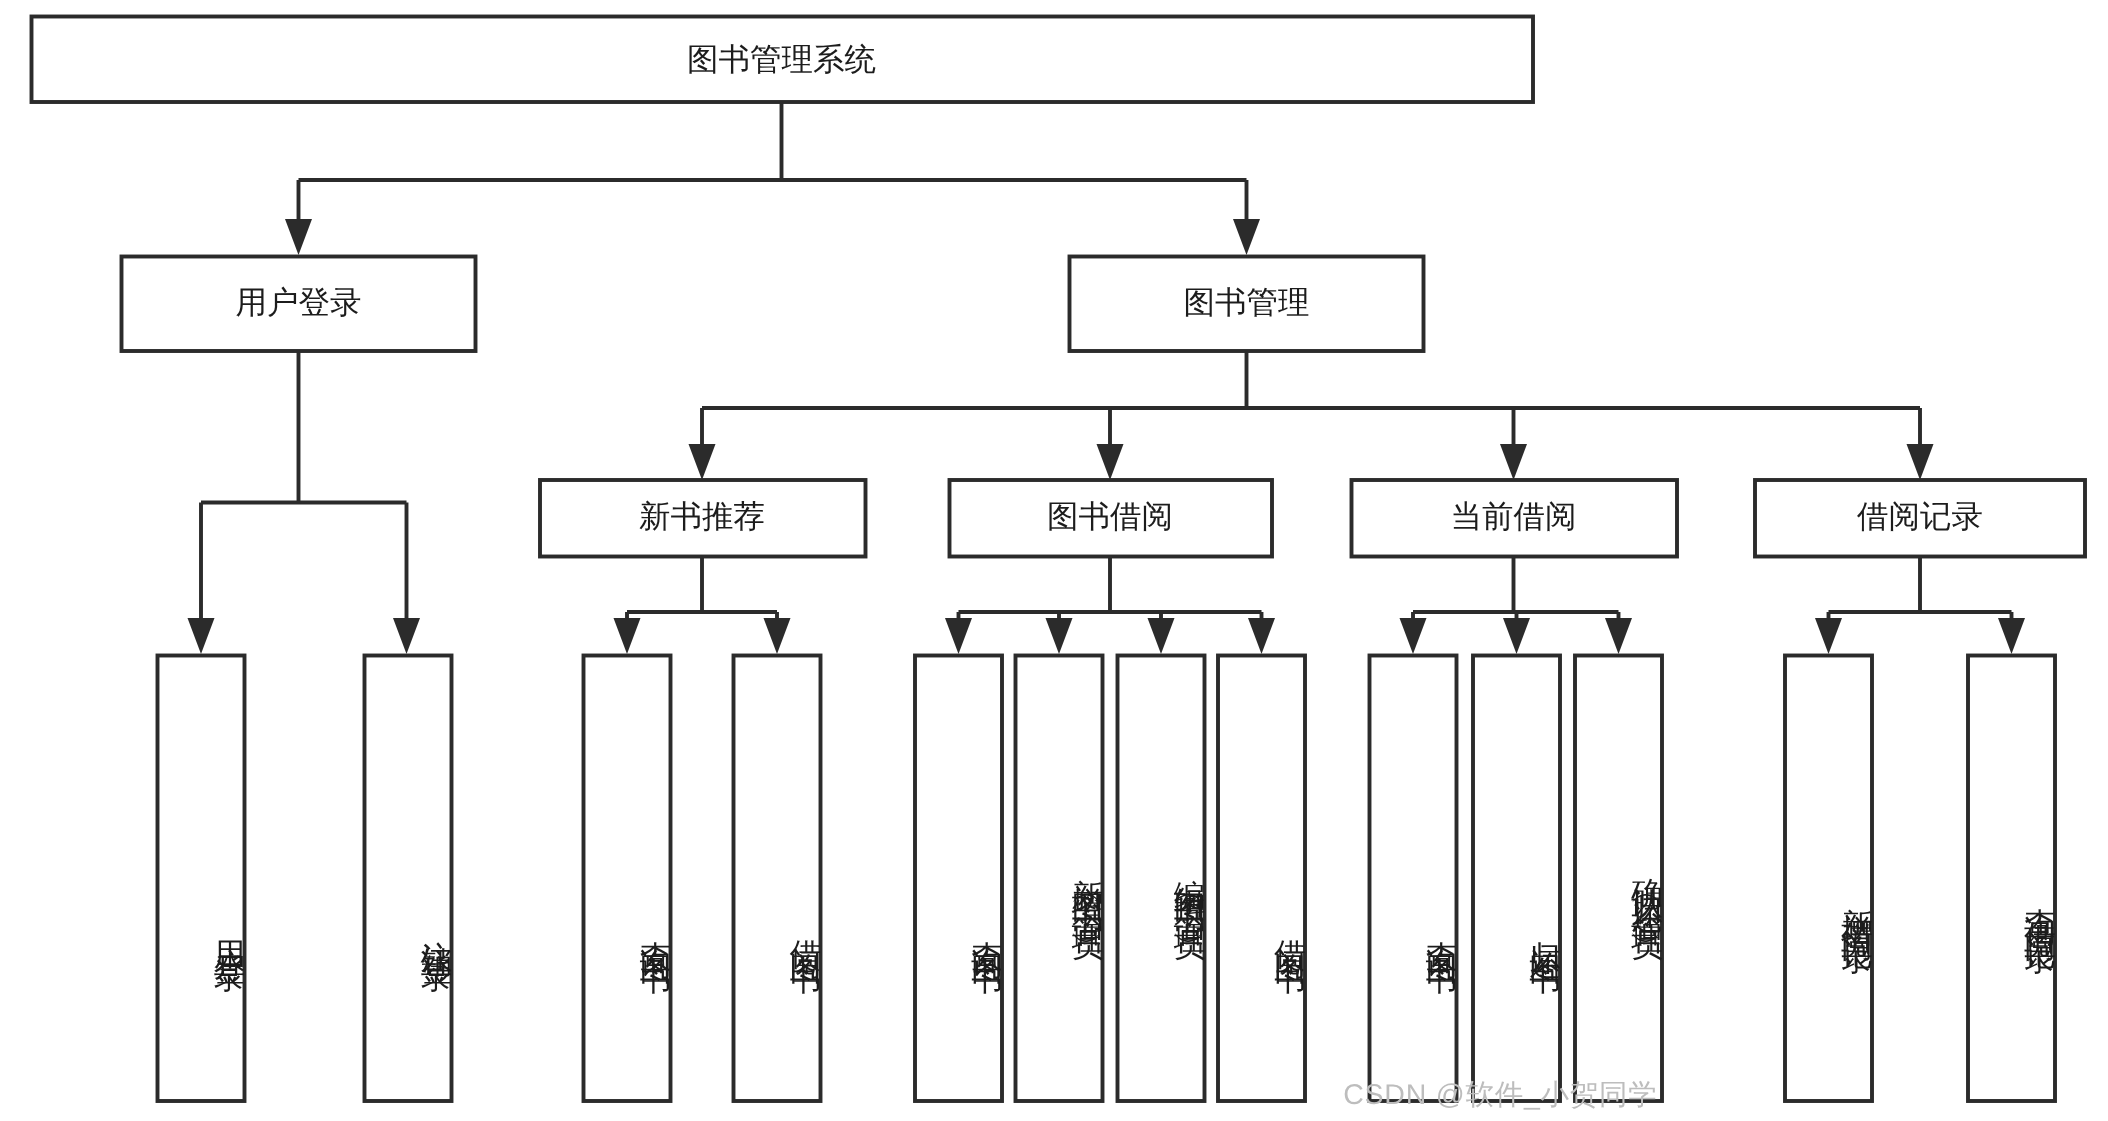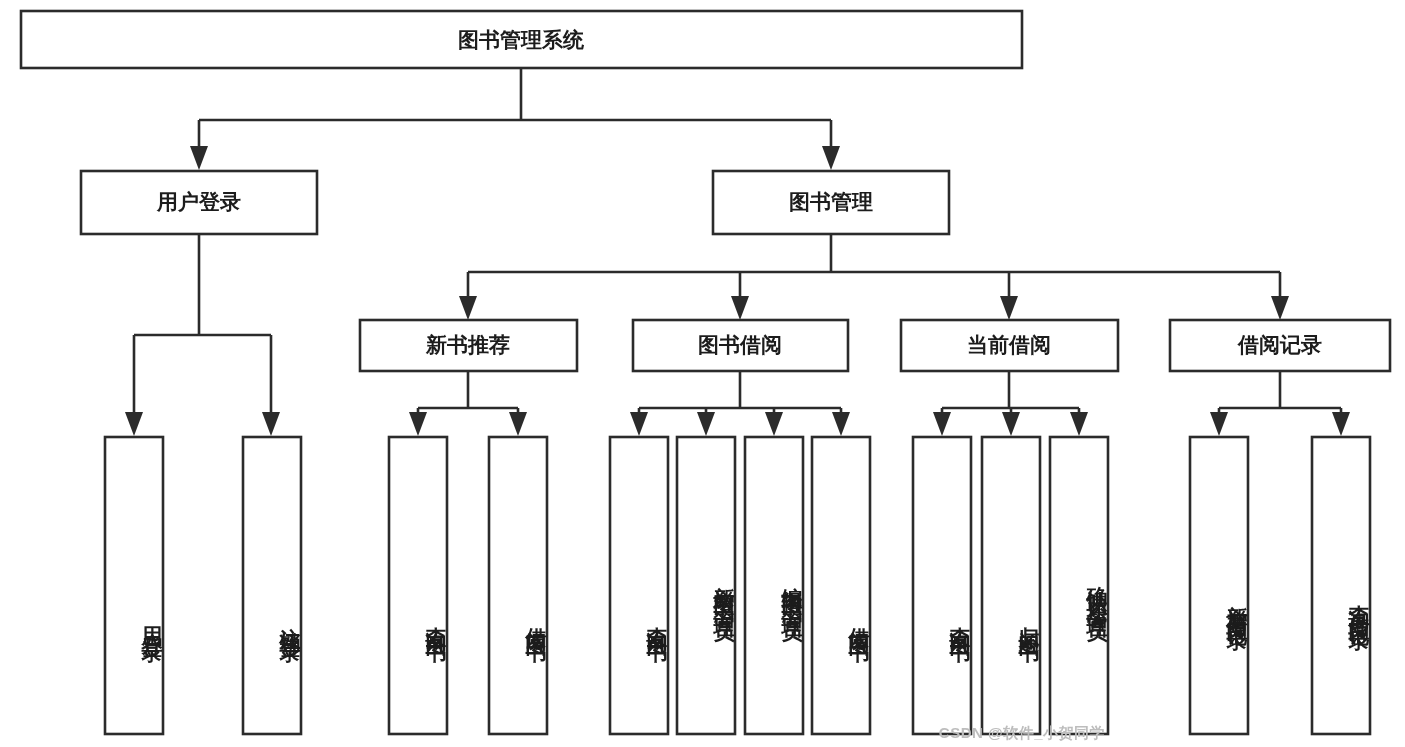--- a/index.html
+++ b/index.html
@@ -11,21 +11,20 @@
     width: 1405px;
     height: 747px;
     overflow: hidden;
     font-family: "Liberation Sans", "DejaVu Sans", sans-serif;
   }
   #diagram-root {
     position: relative;
     width: 1113px;
     height: 747px;
     background: #ffffff;
-    font-weight: bold;
   }
   svg#flow {
     position: absolute;
     top: 0;
     left: 0;
     width: 1405px;
     height: 747px;
     display: block;
   }
   .node-rect {
@@ -64,21 +63,21 @@
     letter-spacing: 5px;
     color: #1c1c1c;
     pointer-events: none;
     text-align: center;
   }
   .watermark {
     position: absolute;
     right: 8px;
     bottom: 4px;
     font-family: "Liberation Sans", "DejaVu Sans", sans-serif;
-    font-size: 15px;
+    font-size: 19px;
     color: #bdbdbd;
     white-space: nowrap;
     letter-spacing: 0.5px;
     margin-left: 36px;
   }
 </style>
 </head>
 <body>
 
 <div id="diagram-root">

